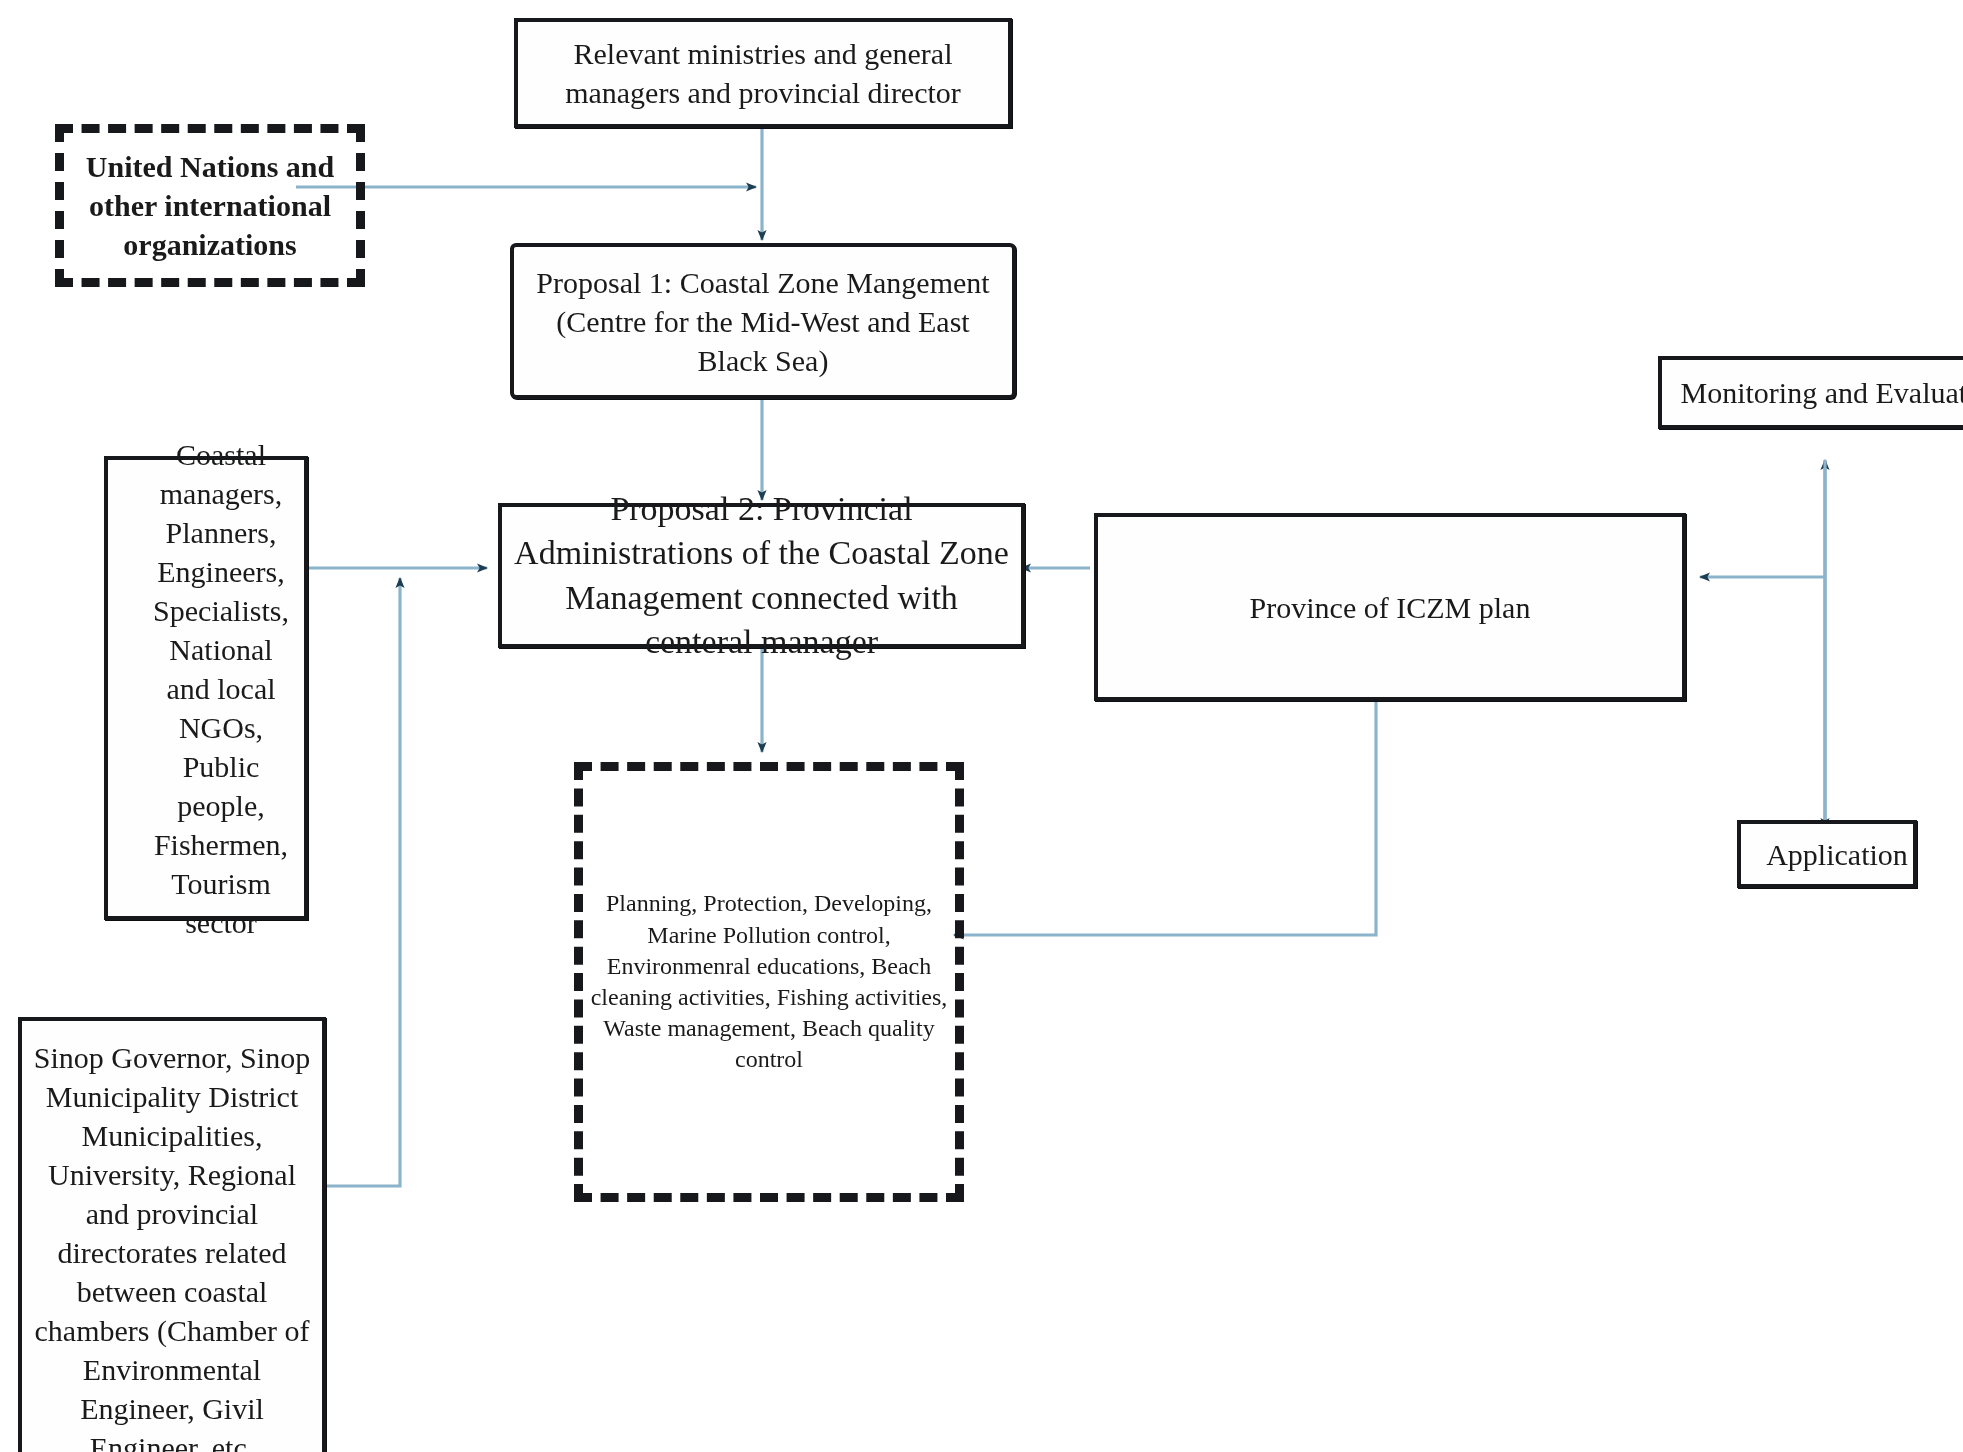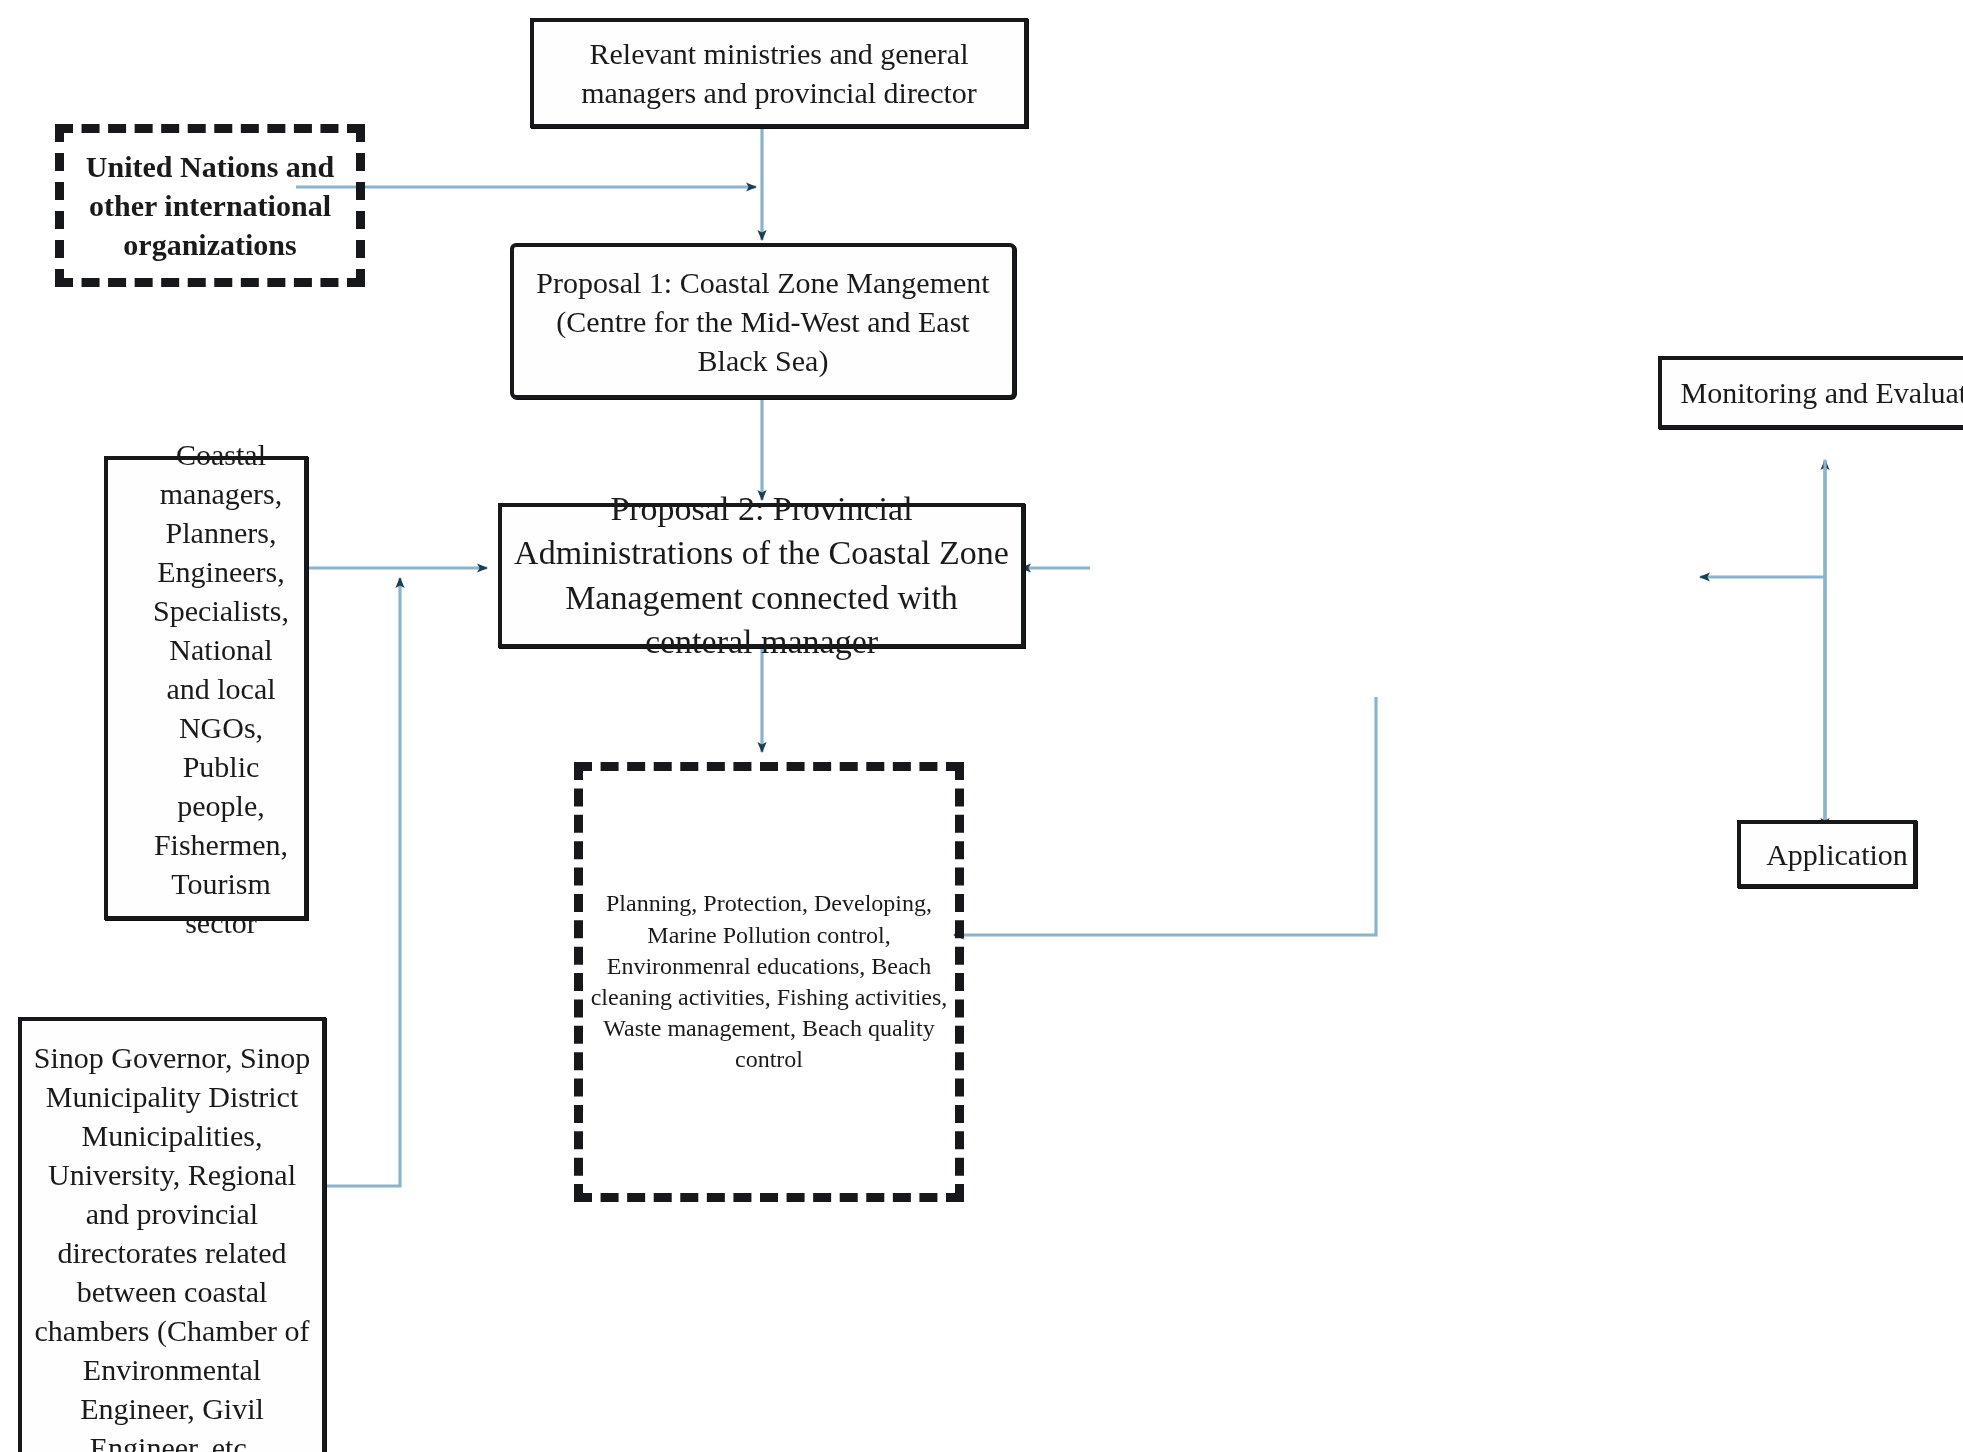--- a/index.html
+++ b/index.html
@@ -63,21 +63,21 @@
 
       <path d="M1376,697 L1376,935 L954,935" marker-end="url(#ah)"></path>
 
       <path d="M1825,828 L1825,460" marker-end="url(#ah)"></path>
       <path d="M1825,460 L1825,828" marker-end="url(#ah)"></path>
 
       <path d="M1825,577 L1700,577" marker-end="url(#ah)"></path>
     </g>
   </svg>
 
-  <div class="node solid" style="left:514px;top:18px;width:498px;height:110px;font-size:30px;margin-left:16px;">
+  <div class="node solid" style="left:514px;top:18px;width:498px;height:110px;font-size:30px;">
     <span class="txt">Relevant ministries and general managers and provincial director</span>
   </div>
 
   <div class="node dashed" style="left:55px;top:124px;width:310px;height:163px;font-size:30px;font-weight:bold;">
     <span class="txt">United Nations and other international organizations</span>
   </div>
 
   <div class="node solid" style="left:510px;top:243px;width:506px;height:156px;font-size:30px;border-radius:6px;">
     <span class="txt">Proposal 1: Coastal Zone Mangement (Centre for the Mid-West and East Black Sea)</span>
   </div>
@@ -87,20 +87,23 @@
   </div>
 
   <div class="node solid" style="left:498px;top:503px;width:527px;height:145px;font-size:34px;">
     <span class="txt">Proposal 2: Provincial Administrations of the Coastal Zone Management connected with centeral manager</span>
   </div>
 
   <div class="node dashed" style="left:574px;top:762px;width:390px;height:440px;font-size:24px;">
     <span class="txt">Planning, Protection, Developing, Marine Pollution control, Environmenral educations, Beach cleaning activities, Fishing activities, Waste management, Beach quality control</span>
   </div>
 
+  <div class="node solid" style="left:1094px;top:513px;width:592px;height:188px;font-size:30px;">
+    <span class="txt">Province of ICZM plan</span>
+  </div>
 
   <div class="node solid" style="left:1658px;top:356px;width:370px;height:73px;font-size:30px;">
     <span class="txt">Monitoring and Evaluation</span>
   </div>
 
   <div class="node solid" style="left:1737px;top:820px;width:180px;height:68px;font-size:30px;padding-left:20px;">
     <span class="txt">Application</span>
   </div>
 
   <div class="node solid" style="left:18px;top:1017px;width:308px;height:470px;font-size:30px;">

